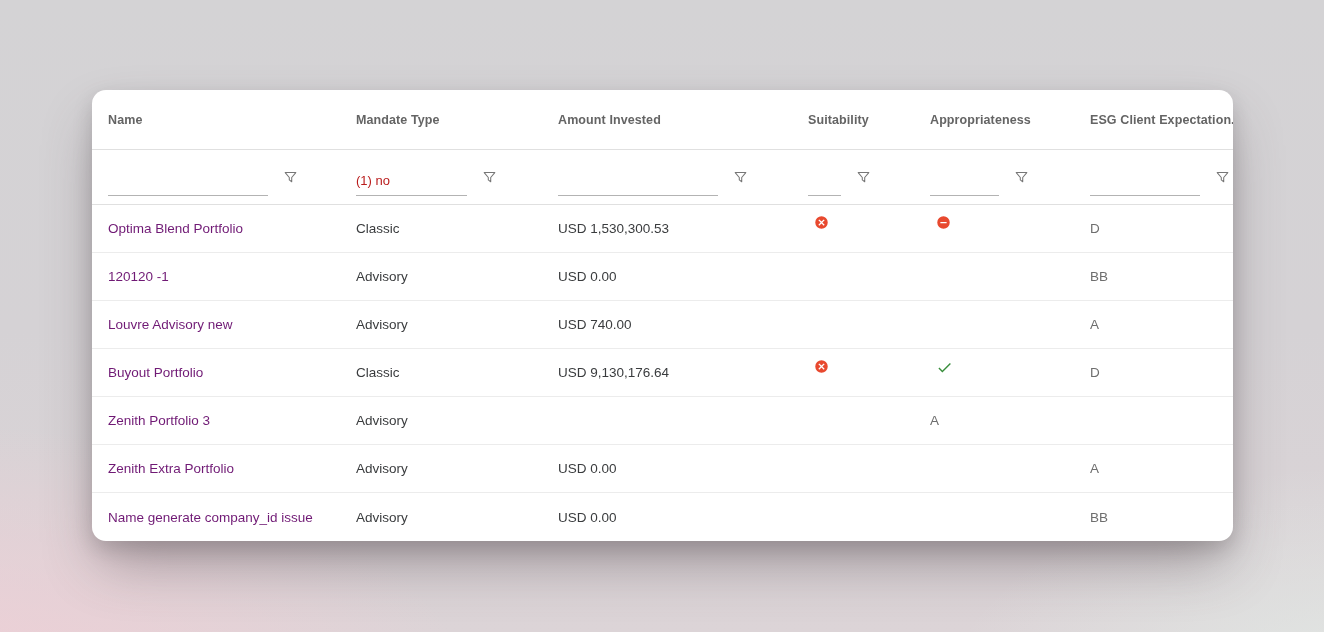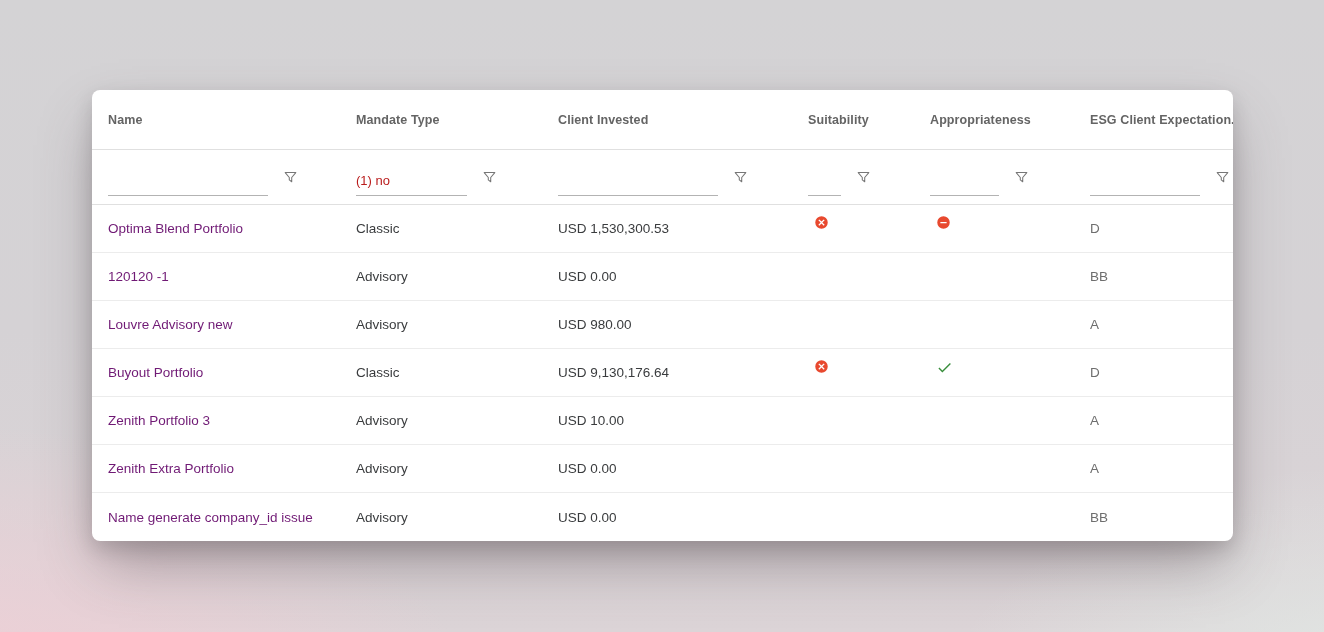--- a/index.html
+++ b/index.html
@@ -11,21 +11,21 @@
       radial-gradient(900px 520px at -5% 118%, #f3ced6 0%, rgba(243,206,214,0) 62%),
       radial-gradient(760px 440px at 104% 114%, #e2eae6 0%, rgba(226,234,230,0) 58%),
       linear-gradient(180deg, #d4d3d5 0%, #d5d2d5 52%, #dcd4d7 100%);
   }
 
   .card {
     position: absolute;
     left: 92px; top: 90px;
     width: 1141px; height: 451px;
     background: #ffffff;
-    border-radius: 8px;
+    border-radius: 14px;
     overflow: hidden;
     box-shadow: 0 28px 55px -8px rgba(85,70,78,0.45), 0 8px 20px rgba(0,0,0,0.15);
   }
 
   .grid-row {
     display: grid;
     grid-template-columns: 248px 202px 250px 122px 160px 186px;
     padding-left: 16px;
     width: 1178px;
   }
@@ -104,21 +104,21 @@
   .esg-cell { color: #6e6e6e; }
 </style>
 </head>
 <body>
 
 <div class="card">
 
   <div class="grid-row header-row">
     <div class="header-cell">Name</div>
     <div class="header-cell">Mandate Type</div>
-    <div class="header-cell">Client Invested</div>
+    <div class="header-cell">Amount Invested</div>
     <div class="header-cell">Suitability</div>
     <div class="header-cell">Appropriateness</div>
     <div class="header-cell">ESG Client Expectation...</div>
   </div>
 
   <div class="grid-row filter-row">
     <div class="filter-cell">
       <input class="filter-input fi-0" value="" style="">
       <span class="funnel-btn"><svg width="17" height="17" viewBox="0 0 24 24">
             <path d="M4.5 5h15l-5.8 7v6l-3.4-2.6v-3.4z" fill="none" stroke="#777777" stroke-width="1.5" stroke-linejoin="round"></path>
@@ -173,41 +173,40 @@
         <div class="cell name-cell"><a>120120 -1</a></div>
         <div class="cell ">Advisory</div>
         <div class="cell ">USD 0.00</div>
         <div class="cell icon-cell"></div>
         <div class="cell icon-cell"></div>
         <div class="cell esg-cell">BB</div>
       </div>
       <div class="grid-row data-row">
         <div class="cell name-cell"><a>Louvre Advisory new</a></div>
         <div class="cell ">Advisory</div>
-        <div class="cell ">USD 980.00</div>
+        <div class="cell ">USD 740.00</div>
         <div class="cell icon-cell"></div>
         <div class="cell icon-cell"></div>
         <div class="cell esg-cell">A</div>
       </div>
       <div class="grid-row data-row">
         <div class="cell name-cell"><a>Buyout Portfolio</a></div>
         <div class="cell ">Classic</div>
         <div class="cell ">USD 9,130,176.64</div>
         <div class="cell icon-cell"><span><svg width="15" height="15" viewBox="0 0 24 24">
               <path fill="#e8492f" d="M12 2a10 10 0 1 0 0 20 10 10 0 0 0 0-20zm5 13.59L15.59 17 12 13.41 8.41 17 7 15.59 10.59 12 7 8.41 8.41 7 12 10.59 15.59 7 17 8.41 13.41 12 17 15.59z"></path>
             </svg></span></div>
         <div class="cell icon-cell"><span><svg width="17" height="17" viewBox="0 0 24 24">
               <path fill="#388e3c" d="M9 16.17L4.83 12l-1.42 1.41L9 19 21 7l-1.41-1.41z"></path>
             </svg></span></div>
         <div class="cell esg-cell">D</div>
       </div>
       <div class="grid-row data-row">
         <div class="cell name-cell"><a>Zenith Portfolio 3</a></div>
         <div class="cell ">Advisory</div>
-        <div class="cell ">USD 10.00</div>
         <div class="cell icon-cell"></div>
         <div class="cell icon-cell"></div>
         <div class="cell esg-cell">A</div>
       </div>
       <div class="grid-row data-row">
         <div class="cell name-cell"><a>Zenith Extra Portfolio</a></div>
         <div class="cell ">Advisory</div>
         <div class="cell ">USD 0.00</div>
         <div class="cell icon-cell"></div>
         <div class="cell icon-cell"></div>

